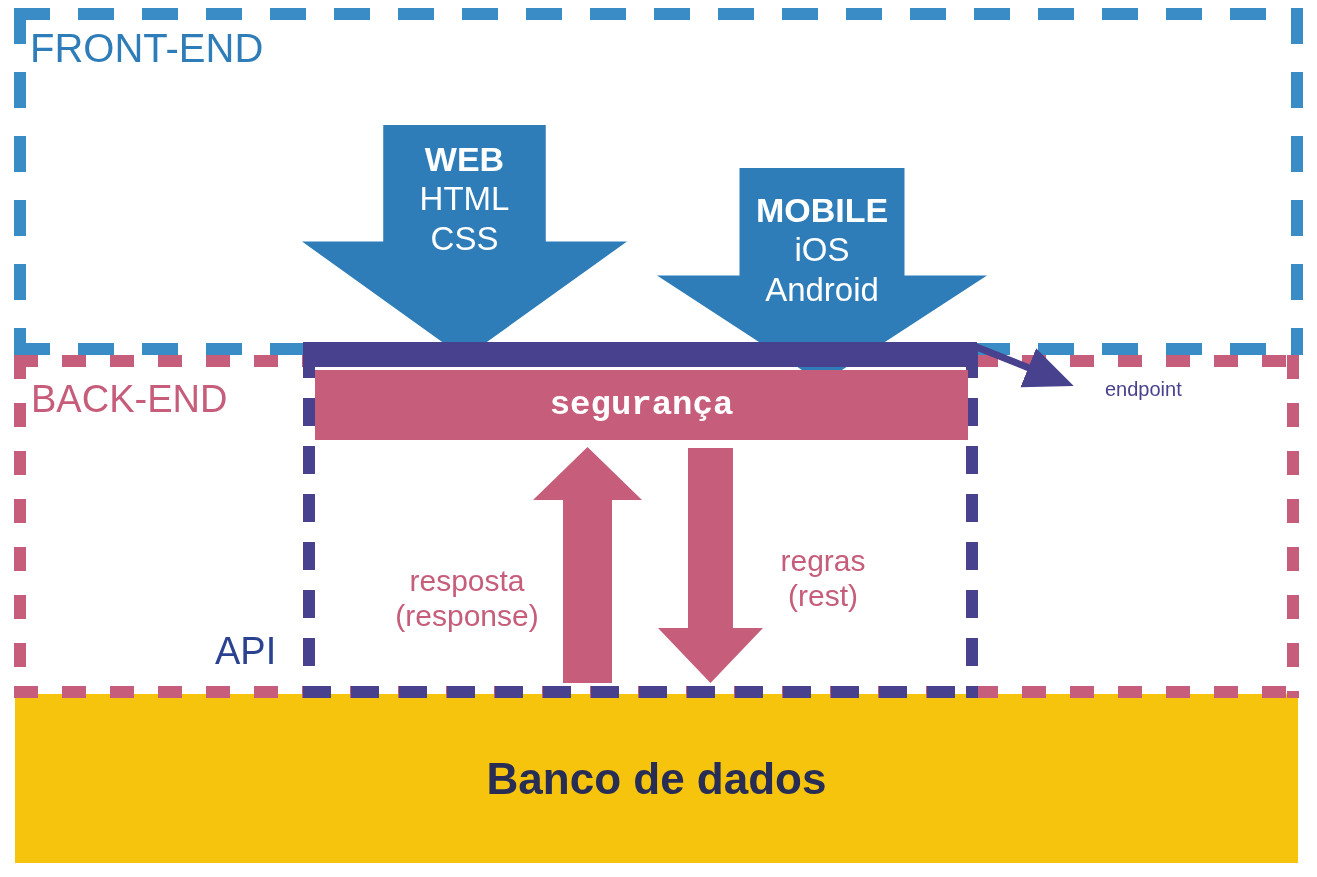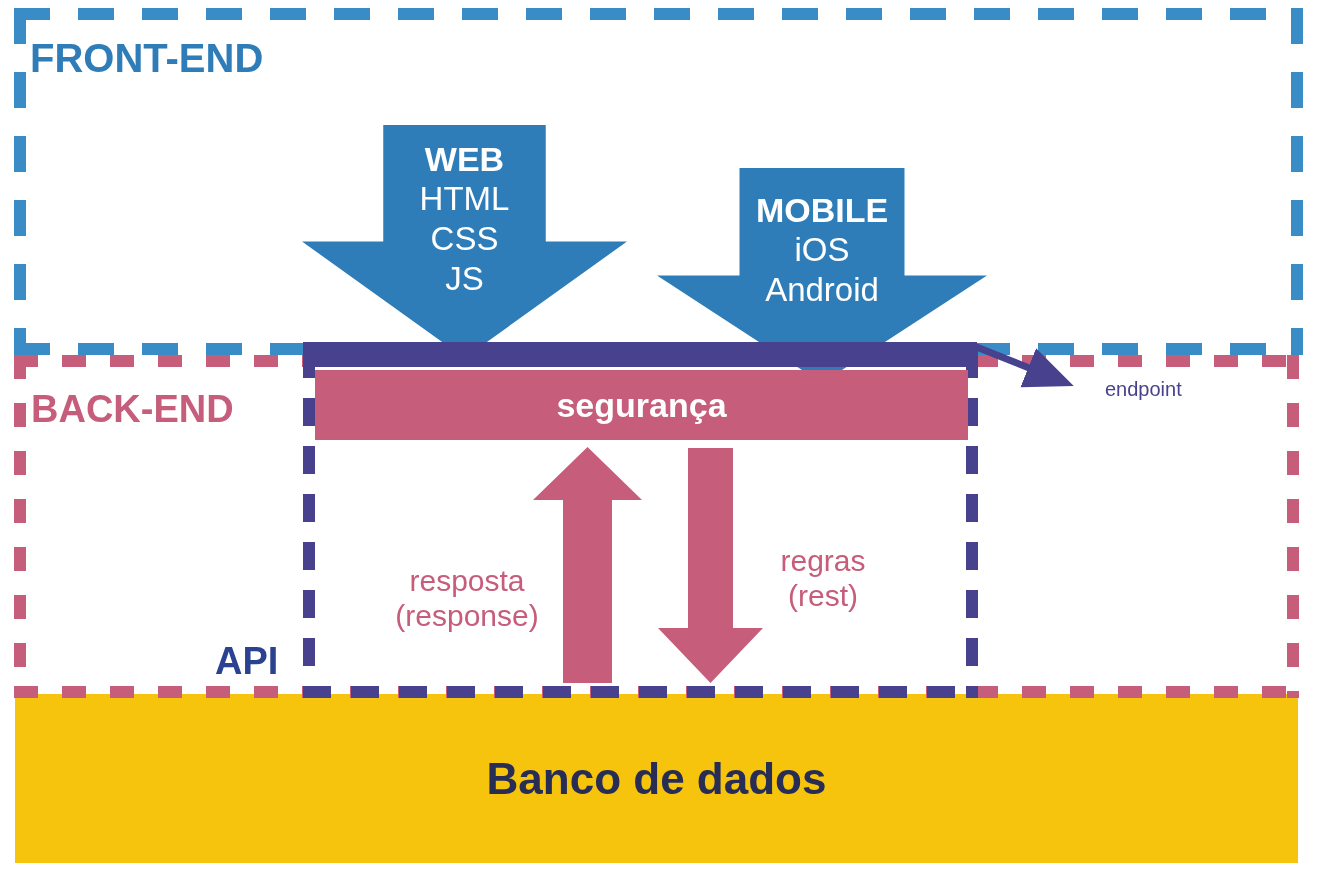--- a/index.html
+++ b/index.html
@@ -34,21 +34,21 @@
 
   .be{left:14px;top:355px;width:1285px;height:343px;}
   .be .hstrip{background:repeating-linear-gradient(90deg,var(--pink) 0 24px,transparent 24px 48px);}
   .be .vstrip{background:repeating-linear-gradient(180deg,var(--pink) 0 24px,transparent 24px 48px);}
 
   .api{left:303px;top:350px;width:675px;height:348px;}
   .api .hstrip{background:repeating-linear-gradient(90deg,var(--purple) 0 28px,transparent 28px 48px);}
   .api .vstrip{background:repeating-linear-gradient(180deg,var(--purple) 0 28px,transparent 28px 48px);}
 
   
-  .region-label{position:absolute;font-weight:bold;letter-spacing:0px;margin-top:10px;}
+  .region-label{position:absolute;font-weight:normal;letter-spacing:0px;}
   .fe-label{left:30px;top:26px;font-size:40px;color:var(--blue);}
   .be-label{left:31px;top:378px;font-size:38px;color:var(--pink);}
   .api-label{left:215px;top:630px;font-size:38px;color:var(--api-navy);}
 
   
   .client-arrow{
     position:absolute;
     background:var(--blue);
     clip-path:polygon(25% 0,75% 0,75% 50%,100% 50%,50% 100%,0 50%,25% 50%);
     color:#fff;text-align:center;
@@ -70,21 +70,21 @@
   
   .endpoint-bar{left:303px;top:342px;width:674px;height:25px;background:var(--purple);}
   .endpoint-svg{left:960px;top:336px;}
   .endpoint-label{left:1105px;top:378px;font-size:20px;color:var(--purple);}
 
   
   .seg-bar{
     left:315px;top:370px;width:653px;height:70px;
     background:var(--pink);color:#fff;
     display:flex;align-items:center;justify-content:center;
-    font-size:34px;font-weight:bold;
+    font-size:34px;font-weight:bold;font-family:Liberation Mono, monospace;
   }
 
   
   .flow-arrow{position:absolute;background:var(--pink);}
   .arrow-up{
     left:533px;top:447px;width:109px;height:236px;
     clip-path:polygon(50% 0,100% 22.5%,72.5% 22.5%,72.5% 100%,27.5% 100%,27.5% 22.5%,0 22.5%);
   }
   .arrow-down{
     left:658px;top:448px;width:105px;height:235px;
@@ -135,21 +135,20 @@
     <div class="strip vstrip s-left"></div>
     <div class="strip vstrip s-right"></div>
   </div>
   <div class="region-label api-label">API</div>
 
   <div class="client-arrow web-arrow">
     <div class="arrow-text">
       <div class="arrow-title">WEB</div>
       <div class="arrow-line">HTML</div>
       <div class="arrow-line">CSS</div>
-      <div class="arrow-line">JS</div>
     </div>
   </div>
 
   <div class="client-arrow mobile-arrow">
     <div class="arrow-text">
       <div class="arrow-title">MOBILE</div>
       <div class="arrow-line">iOS</div>
       <div class="arrow-line">Android</div>
     </div>
   </div>

